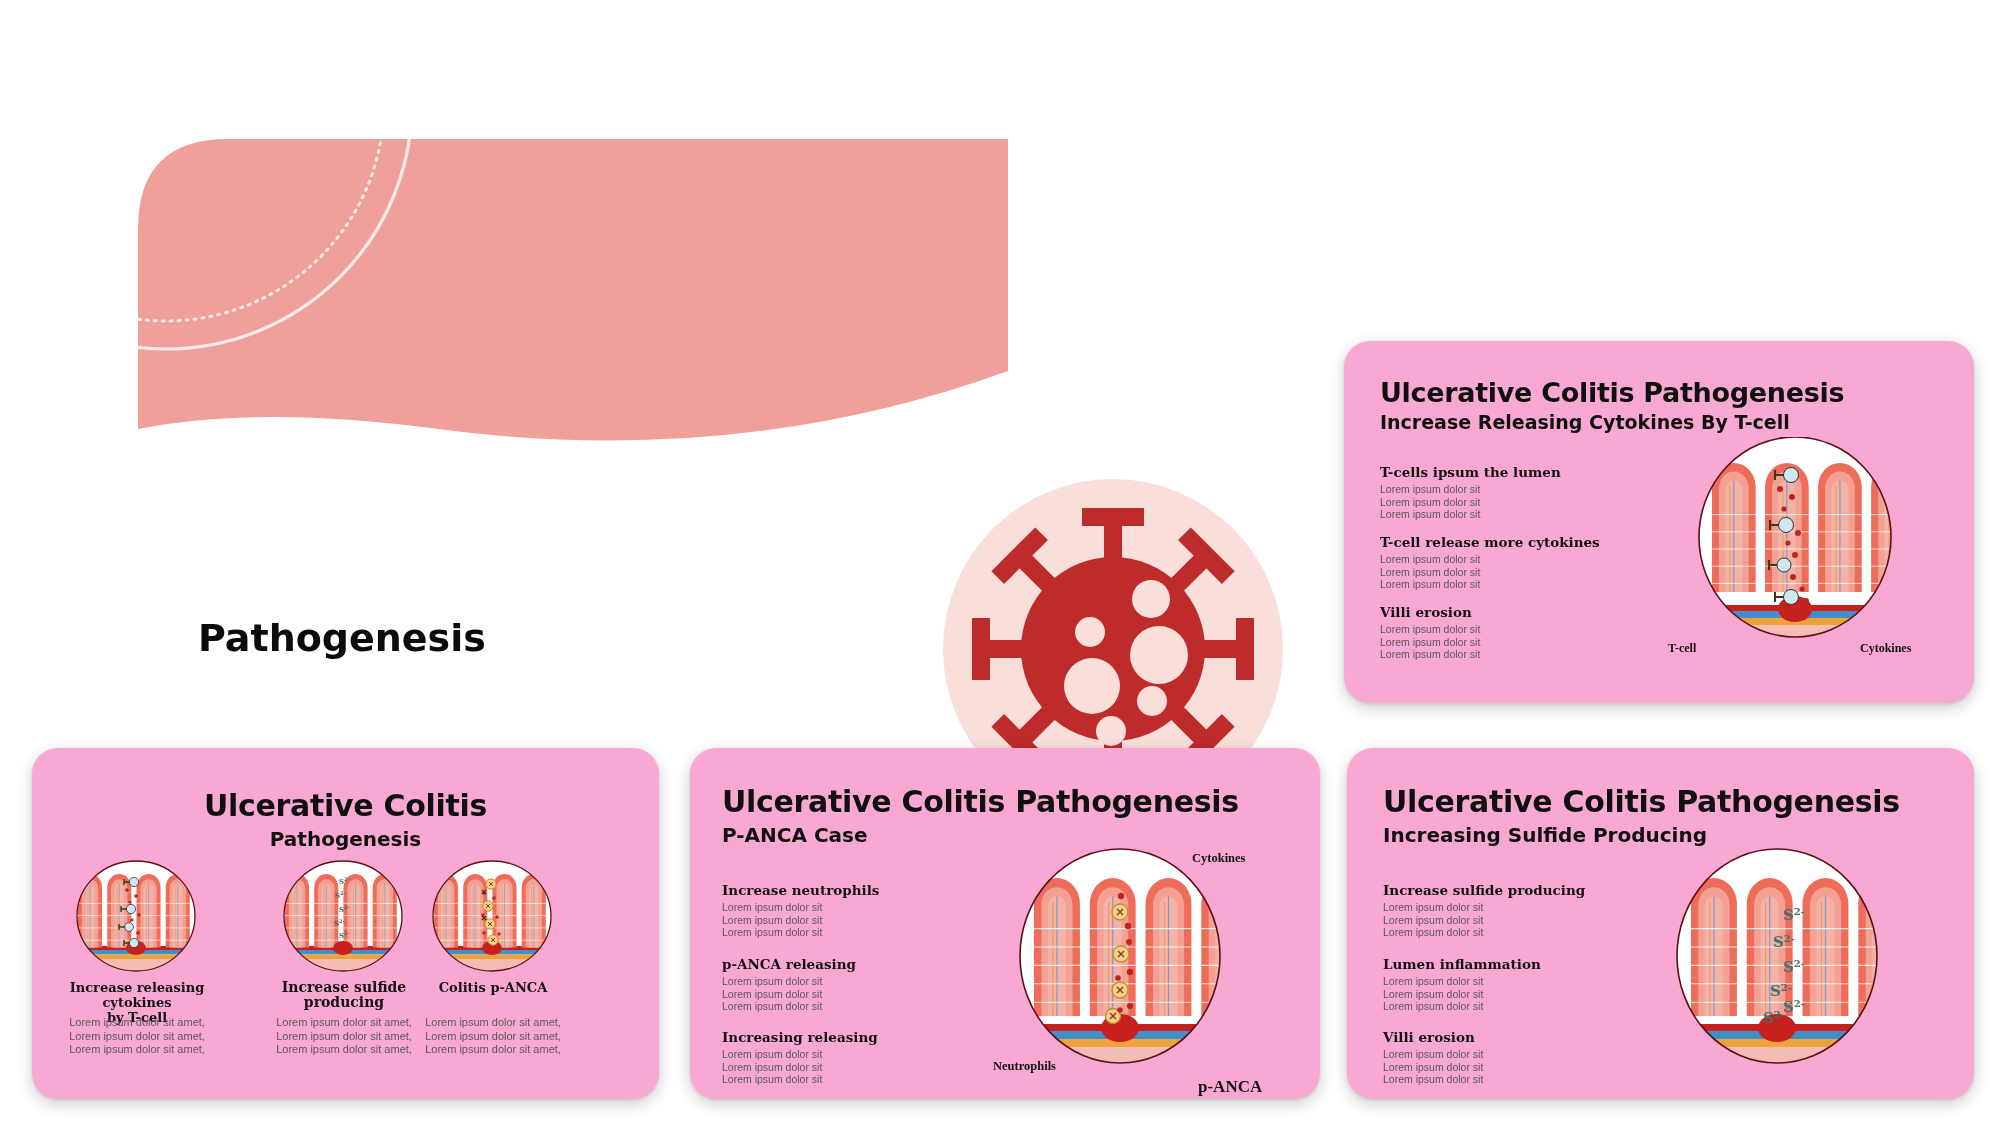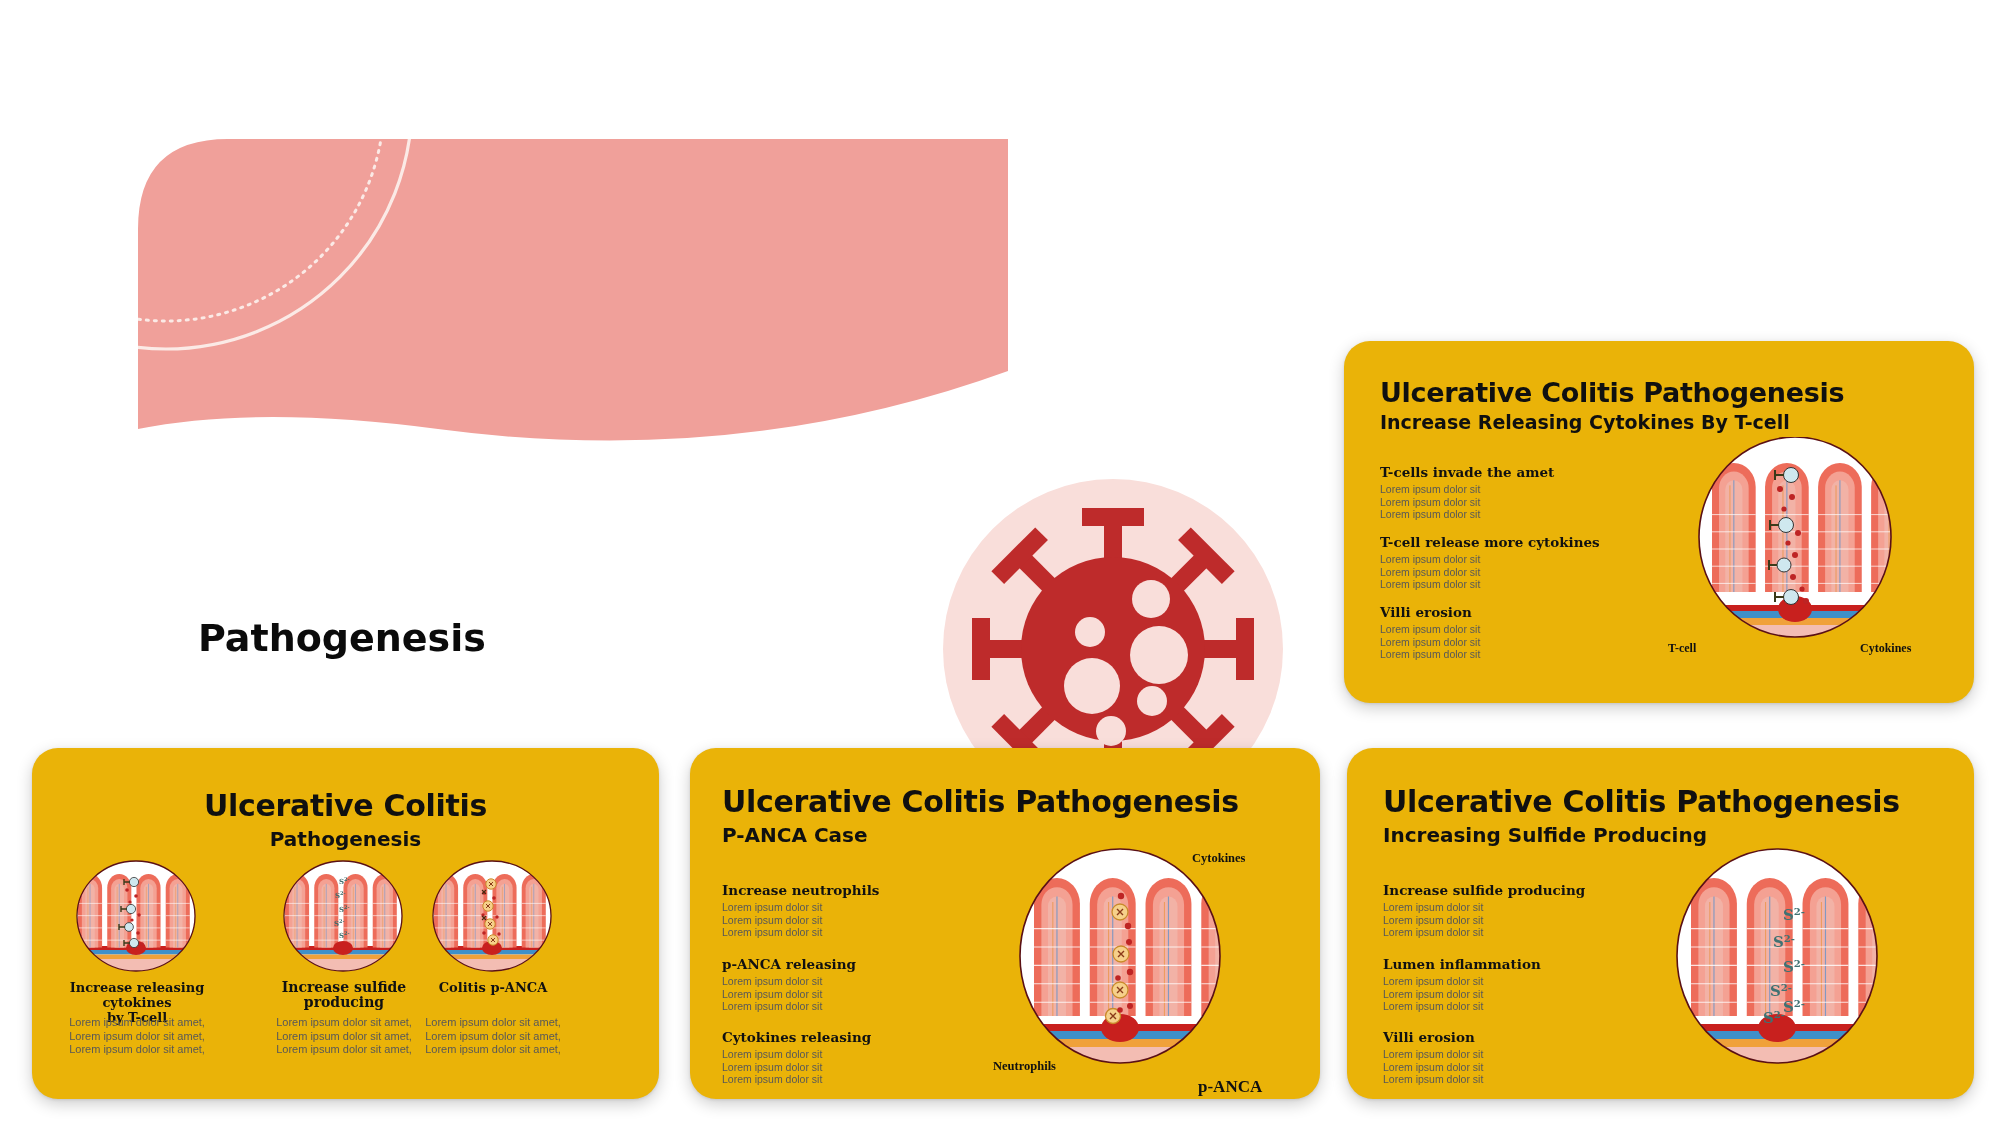--- a/index.html
+++ b/index.html
@@ -30,21 +30,21 @@
     font-family: "DejaVu Sans", sans-serif;
   }
   .virus-wrap {
     position: absolute; left: 795px; top: 330px;
     width: 360px; height: 360px;
   }
 
   
   .card {
     position: absolute;
-    background: #eab308;
+    background: #f9a8d4;
     border-radius: 26px;
     box-shadow: 0 5px 16px rgba(0,0,0,0.20), 0 1px 3px rgba(0,0,0,0.10);
   }
   #card-tr { left: 1344px; top: 341px; width: 630px; height: 362px; }
   #card-bl { left: 32px;   top: 748px; width: 627px; height: 351px; }
   #card-bm { left: 690px;  top: 748px; width: 630px; height: 351px; }
   #card-br { left: 1347px; top: 748px; width: 627px; height: 351px; }
 
   .c-title {
     font-family: "DejaVu Sans", sans-serif;
@@ -173,21 +173,21 @@
         </g>
       </g>
     </defs>
   </svg>
 
   <div class="card" id="card-tr">
     <div class="c-title" style="position:absolute;left:36px;top:36px;font-size:27px;">Ulcerative Colitis Pathogenesis</div>
     <div class="c-sub" style="position:absolute;left:36px;top:70px;font-size:19px;">Increase Releasing Cytokines By T-cell</div>
 
     <div class="sec" style="left:36px;top:123px;">
-      <div class="sec-h" style="font-size:13.5px;">T-cells invade the amet</div>
+      <div class="sec-h" style="font-size:13.5px;">T-cells ipsum the lumen</div>
       <div class="sec-l" style="font-size:10.5px;line-height:12.5px;margin-top:3px;">Lorem ipsum dolor sit</div>
       <div class="sec-l" style="font-size:10.5px;line-height:12.5px;">Lorem ipsum dolor sit</div>
       <div class="sec-l" style="font-size:10.5px;line-height:12.5px;">Lorem ipsum dolor sit</div>
     </div>
 
     <div class="sec" style="left:36px;top:193px;">
       <div class="sec-h" style="font-size:13.5px;">T-cell release more cytokines</div>
       <div class="sec-l" style="font-size:10.5px;line-height:12.5px;margin-top:3px;">Lorem ipsum dolor sit</div>
       <div class="sec-l" style="font-size:10.5px;line-height:12.5px;">Lorem ipsum dolor sit</div>
       <div class="sec-l" style="font-size:10.5px;line-height:12.5px;">Lorem ipsum dolor sit</div>
@@ -452,21 +452,21 @@
       <div class="sec-l" style="font-size:10.5px;line-height:12.5px;">Lorem ipsum dolor sit</div>
       <div class="sec-l" style="font-size:10.5px;line-height:12.5px;">Lorem ipsum dolor sit</div>
     </div>
     <div class="sec" style="left:32px;top:208px;">
       <div class="sec-h" style="font-size:13.5px;">p-ANCA releasing</div>
       <div class="sec-l" style="font-size:10.5px;line-height:12.5px;margin-top:3px;">Lorem ipsum dolor sit</div>
       <div class="sec-l" style="font-size:10.5px;line-height:12.5px;">Lorem ipsum dolor sit</div>
       <div class="sec-l" style="font-size:10.5px;line-height:12.5px;">Lorem ipsum dolor sit</div>
     </div>
     <div class="sec" style="left:32px;top:281px;">
-      <div class="sec-h" style="font-size:13.5px;">Cytokines  releasing</div>
+      <div class="sec-h" style="font-size:13.5px;">Increasing  releasing</div>
       <div class="sec-l" style="font-size:10.5px;line-height:12.5px;margin-top:3px;">Lorem ipsum dolor sit</div>
       <div class="sec-l" style="font-size:10.5px;line-height:12.5px;">Lorem ipsum dolor sit</div>
       <div class="sec-l" style="font-size:10.5px;line-height:12.5px;">Lorem ipsum dolor sit</div>
     </div>
 
     <div style="position:absolute;left:290px;top:96px;width:280px;height:230px;">
       <svg width="280" height="230" viewBox="0 0 280 230">
         <defs>
             <clipPath id="clipBM">
               <ellipse cx="140" cy="112" rx="100" ry="107"></ellipse>

